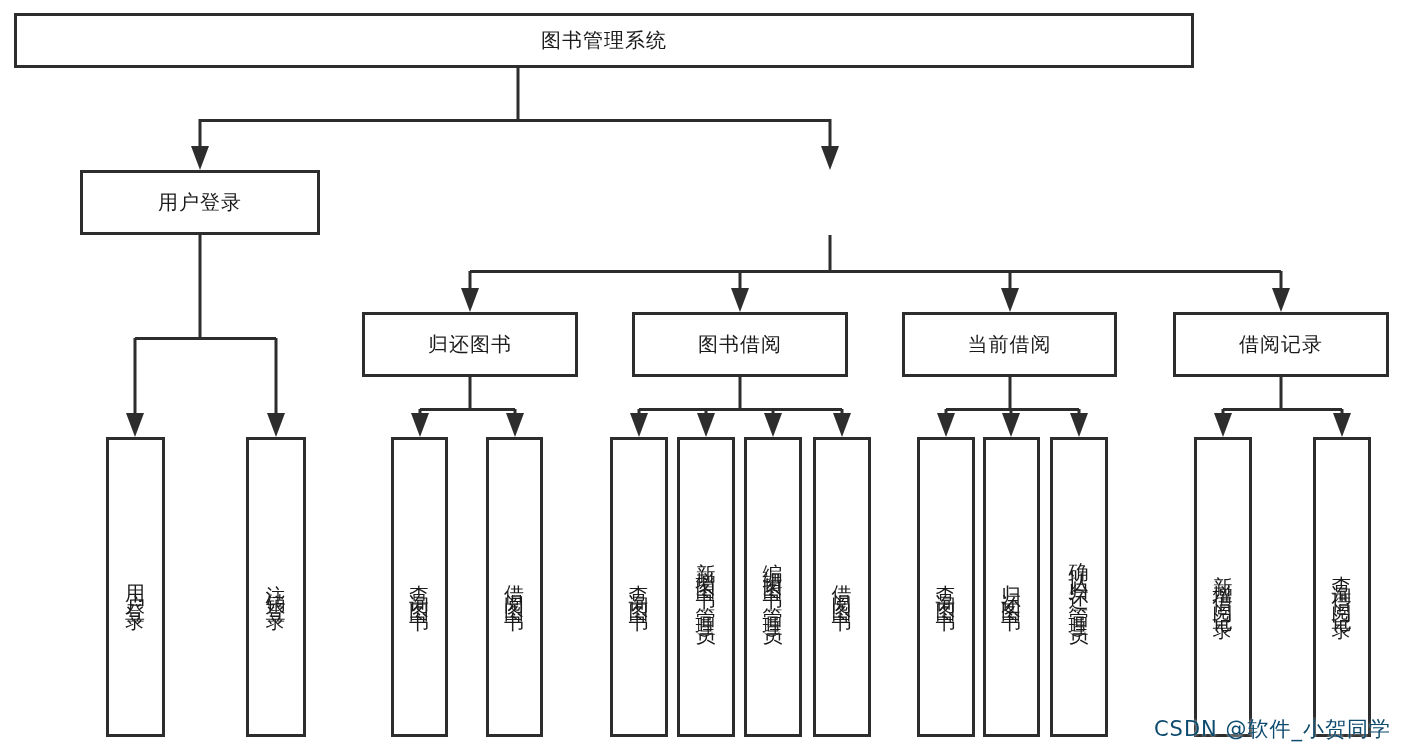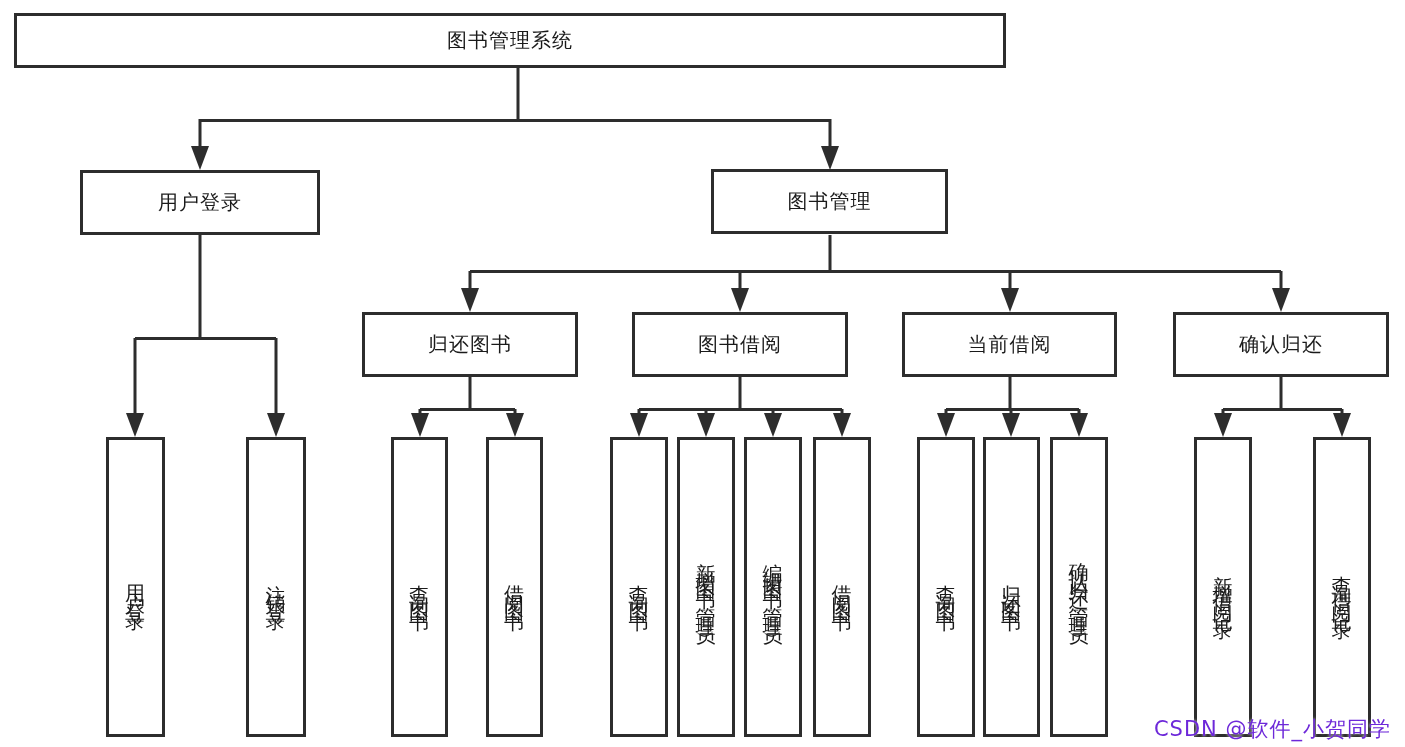--- a/index.html
+++ b/index.html
@@ -39,21 +39,21 @@
     letter-spacing: 9px;
     line-height: 1;
     white-space: nowrap;
   }
   .watermark {
     position: absolute;
     right: 14px;
     top: 715px;
     z-index: 3;
     font-size: 21px;
-    color: #6d28d9;
+    color: #0c4a6e;
     letter-spacing: 1px;
     text-shadow: 0 0 3px #ffffff;
     white-space: nowrap;
   }
 </style>
 </head>
 <body>
 
 <div class="canvas">
 
@@ -90,42 +90,39 @@
       <polygon points="764,413 782,413 773,437"></polygon>
       <polygon points="833,413 851,413 842,437"></polygon>
       <polygon points="937,413 955,413 946,437"></polygon>
       <polygon points="1002,413 1020,413 1011,437"></polygon>
       <polygon points="1070,413 1088,413 1079,437"></polygon>
       <polygon points="1214,413 1232,413 1223,437"></polygon>
       <polygon points="1333,413 1351,413 1342,437"></polygon>
     </g>
   </svg>
 
-  <div class="box hbox" style="left:14px; top:13px; width:992px; height:55px;">
+  <div class="box hbox" style="left:14px; top:13px; width:1180px; height:55px;">
     <span>图书管理系统</span>
   </div>
 
   <div class="box hbox" style="left:80px; top:170px; width:240px; height:65px;">
     <span>用户登录</span>
-  </div>
-  <div class="box hbox" style="left:711px; top:169px; width:237px; height:65px;">
-    <span>图书管理</span>
   </div>
 
   <div class="box hbox" style="left:362px; top:312px; width:216px; height:65px;">
     <span>归还图书</span>
   </div>
   <div class="box hbox" style="left:632px; top:312px; width:216px; height:65px;text-align:center;">
     <span>图书借阅</span>
   </div>
   <div class="box hbox" style="left:902px; top:312px; width:215px; height:65px;justify-content:center;">
     <span>当前借阅</span>
   </div>
   <div class="box hbox" style="left:1173px; top:312px; width:216px; height:65px;">
-    <span>确认归还</span>
+    <span>借阅记录</span>
   </div>
 
   <div class="box vbox" style="left:106px; top:437px; width:59px; height:300px;">
     <span>用户登录</span>
   </div>
   <div class="box vbox" style="left:246px; top:437px; width:60px; height:300px;">
     <span>注销登录</span>
   </div>
 
   <div class="box vbox" style="left:391px; top:437px; width:57px; height:300px;">

